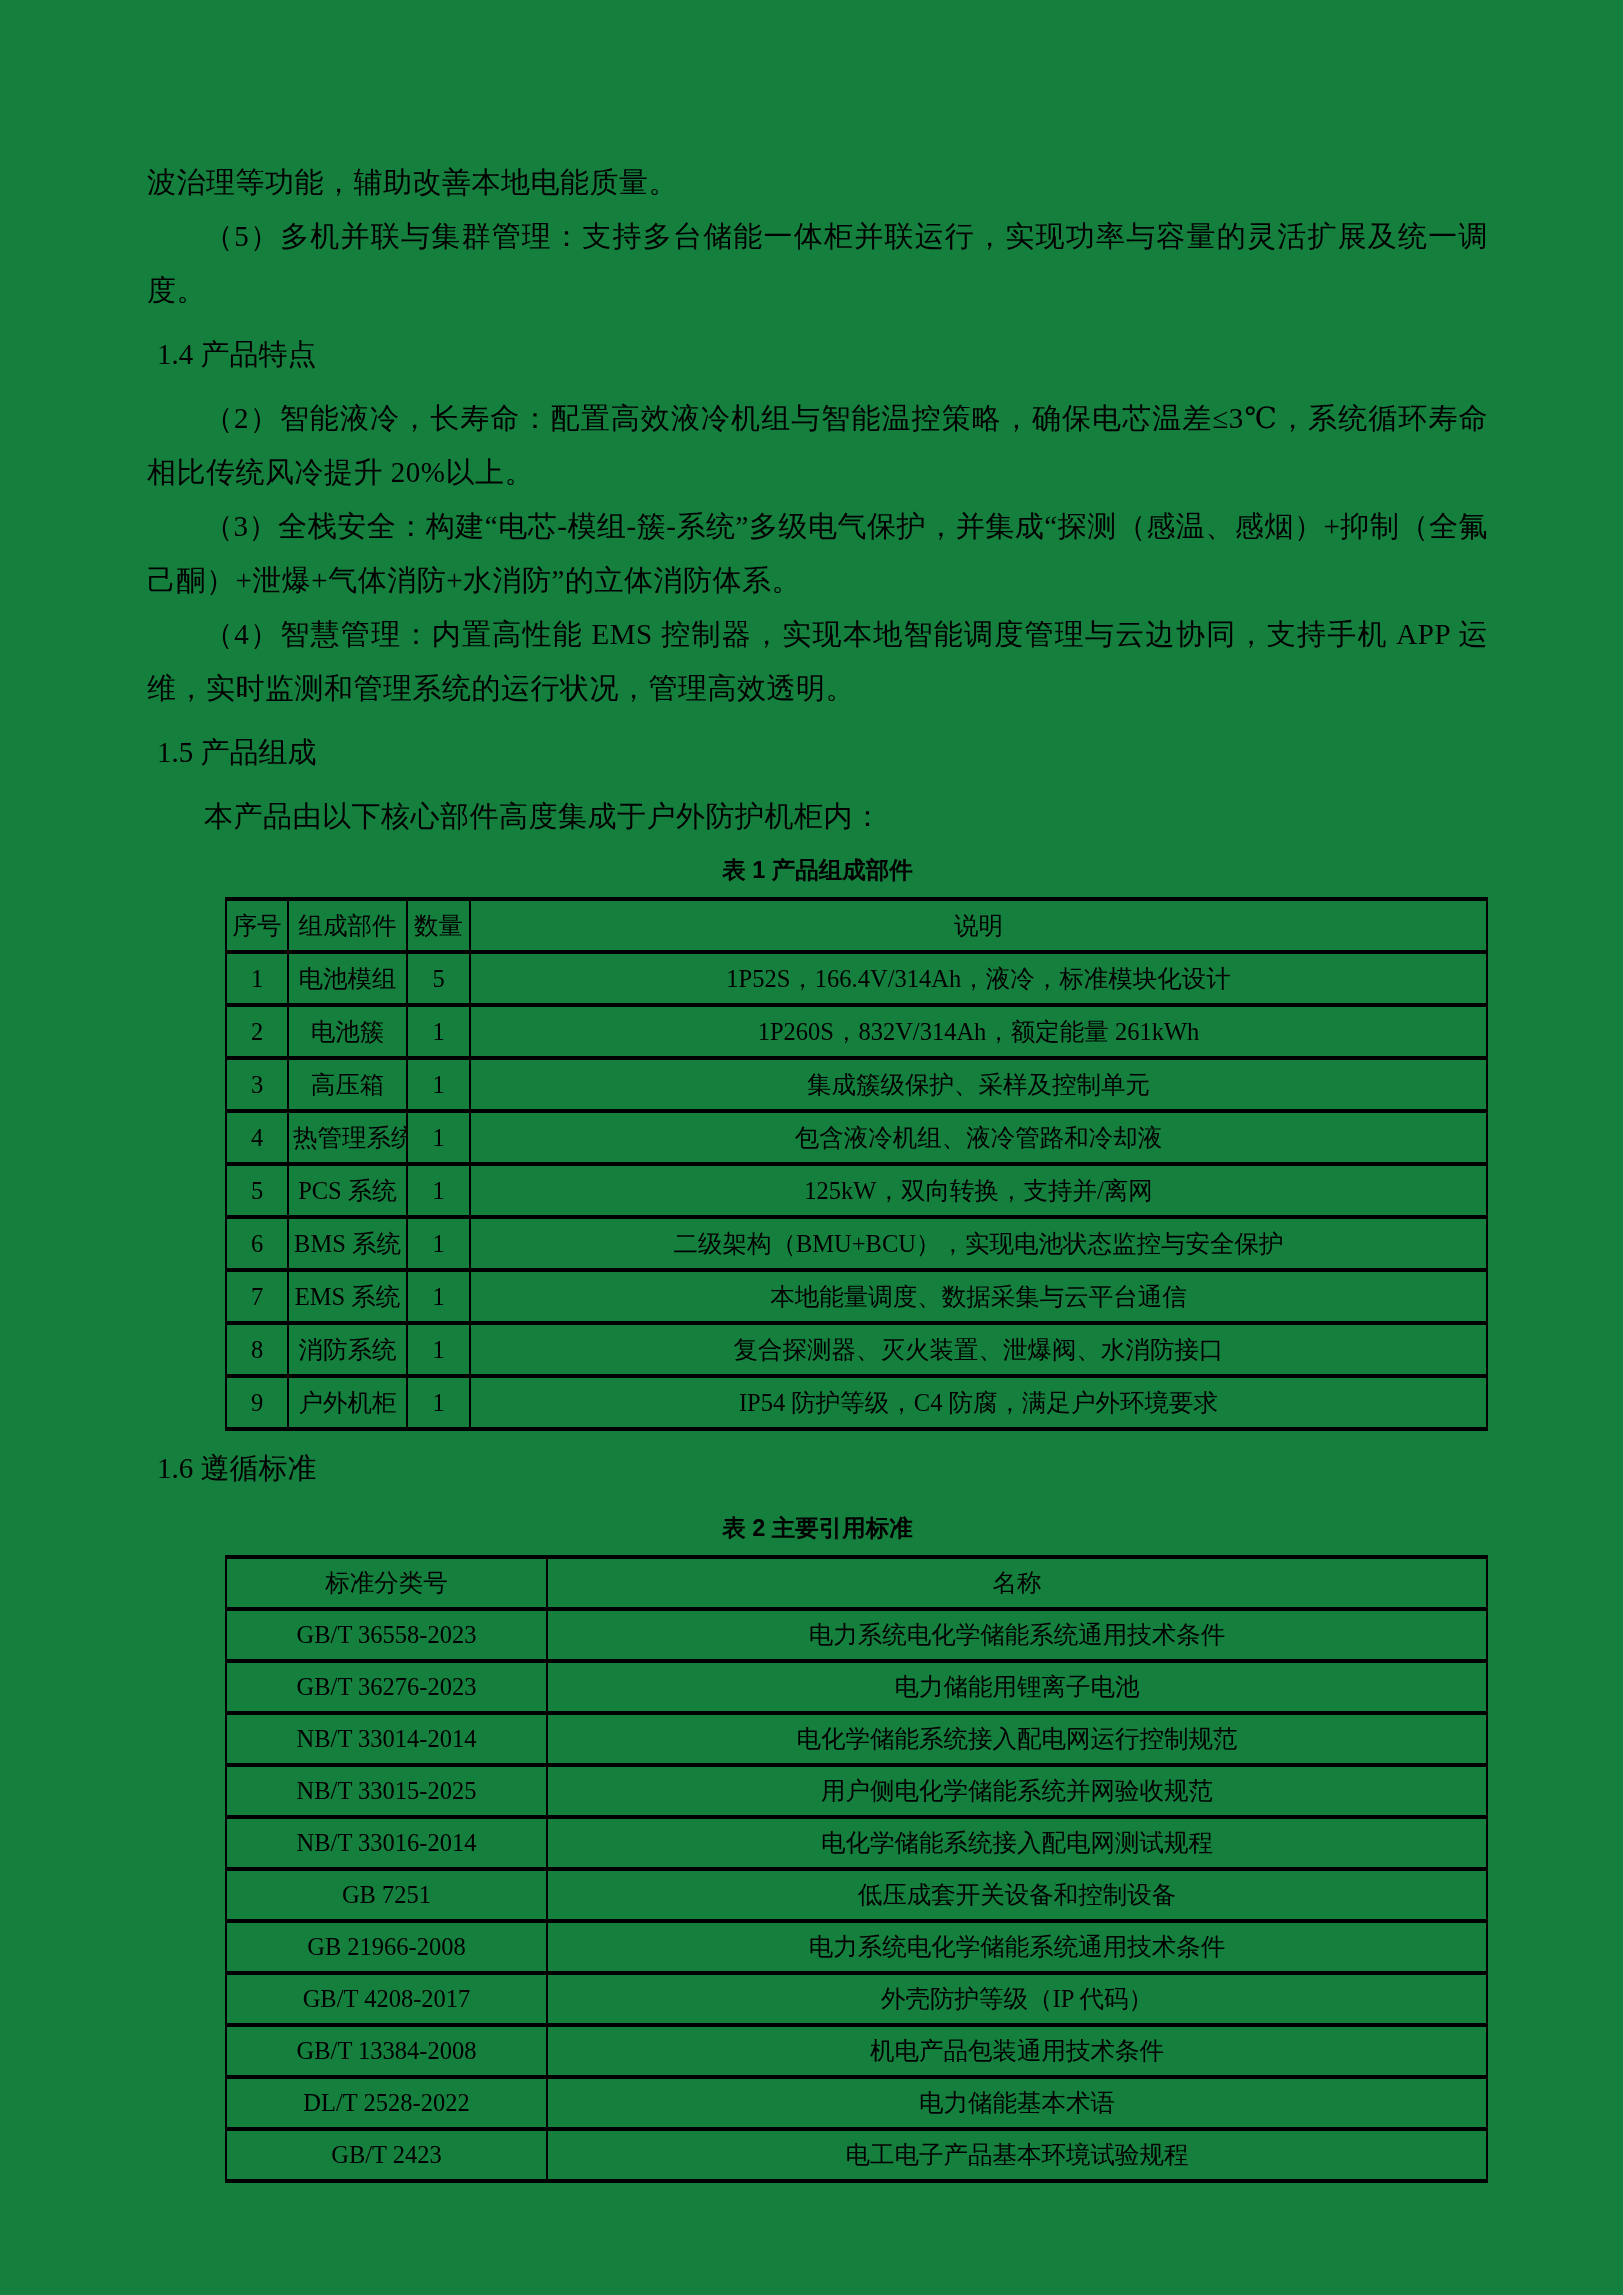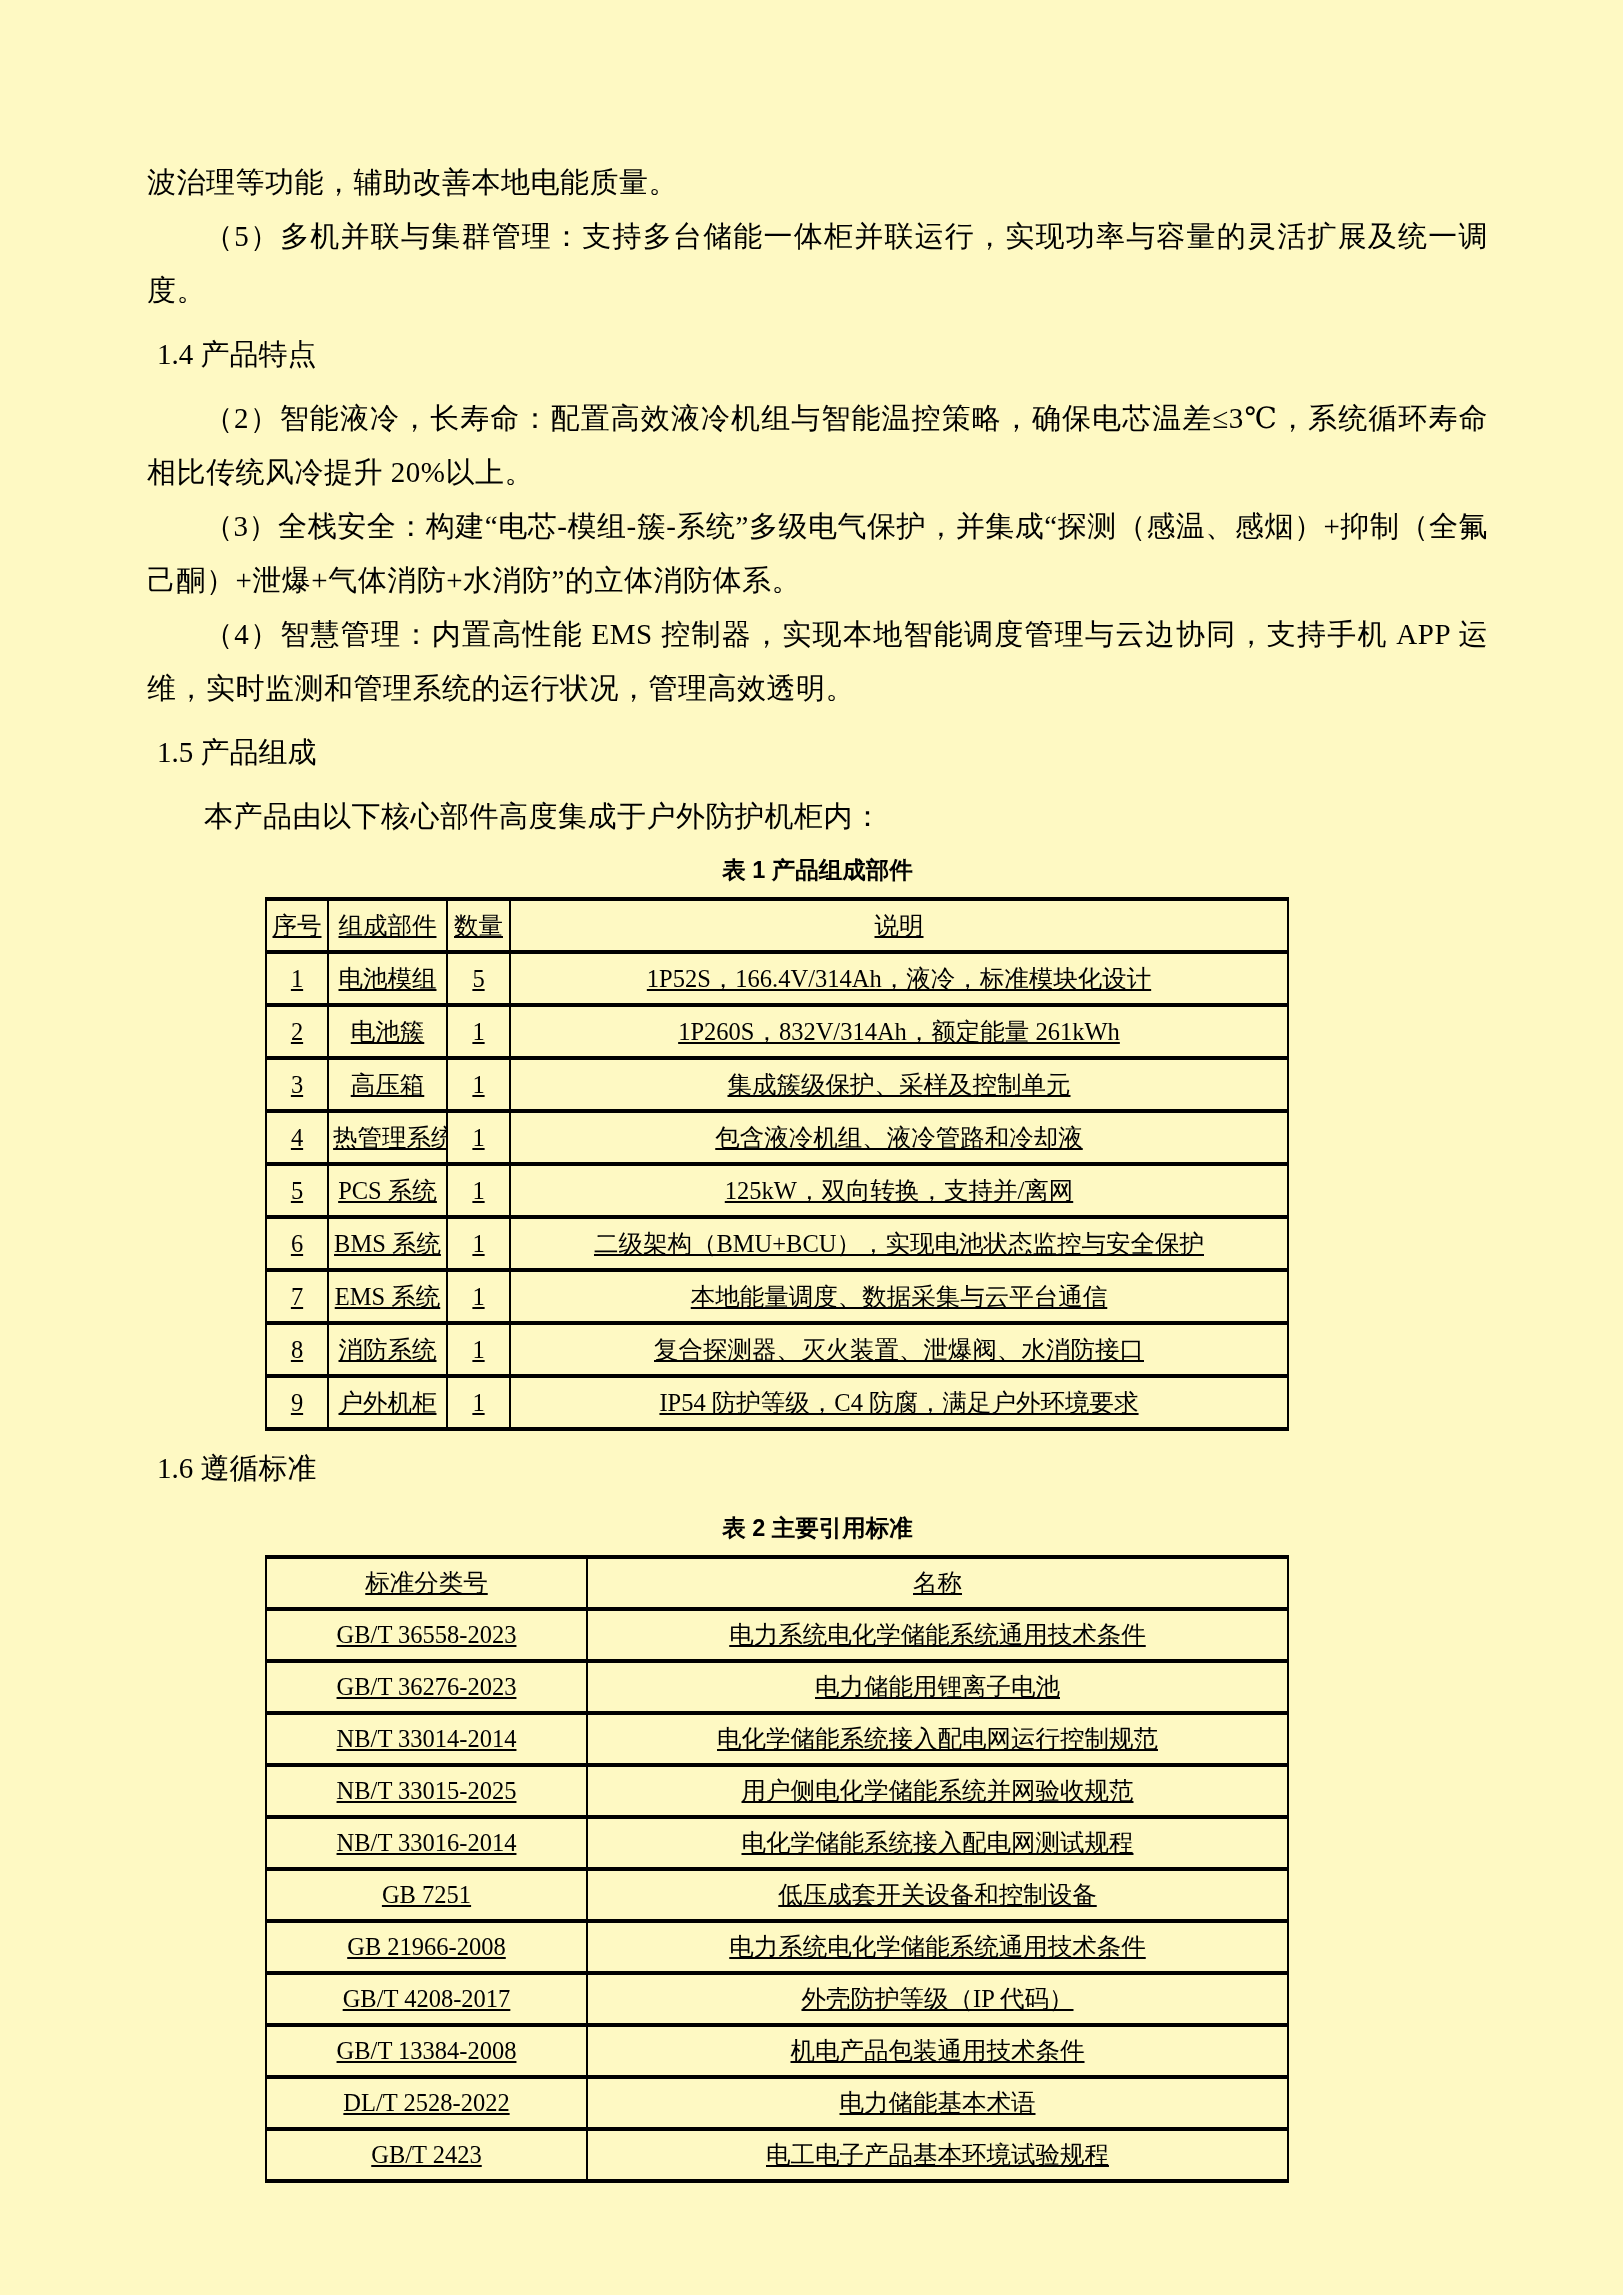--- a/index.html
+++ b/index.html
@@ -1,20 +1,20 @@
 <!DOCTYPE html>
 <html style="font-size:8.2px"><head>
 <meta charset="utf-8">
 <style>
   html, body { margin: 0; padding: 0; background: #e8e8e8; }
   .sheet {
     position: relative;
     width: 1623px;
     height: 2295px;
-    background: #fef9c3;
+    background: #15803d;
     font-family: "Liberation Serif", "DejaVu Serif", serif;
     color: #000000;
     overflow: hidden;
   }
   .content {
     position: absolute;
     left: 147px;
     top: 155px;
     width: 1341px;
   }
@@ -36,23 +36,22 @@
     margin: 4px;
     font-family: "Liberation Sans", "DejaVu Sans", sans-serif;
     font-weight: bold;
     font-size: 23.5px;
     line-height: 46px;
     text-align: center;
   }
   table.doc-table {
     border-collapse: collapse;
     table-layout: fixed;
-    margin-left: 118px;
-    width: 1024px;
-    text-decoration: underline;
+    margin-left: 78px;
+    width: 1263px;
   }
   table.doc-table td {
     border-left: 2.6px solid #000;
     border-right: 2.6px solid #000;
     border-top: 4.6px solid #000;
     border-bottom: 4.6px solid #000;
     text-align: center;
     vertical-align: middle;
     font-size: 24.5px;
     line-height: 30px;

